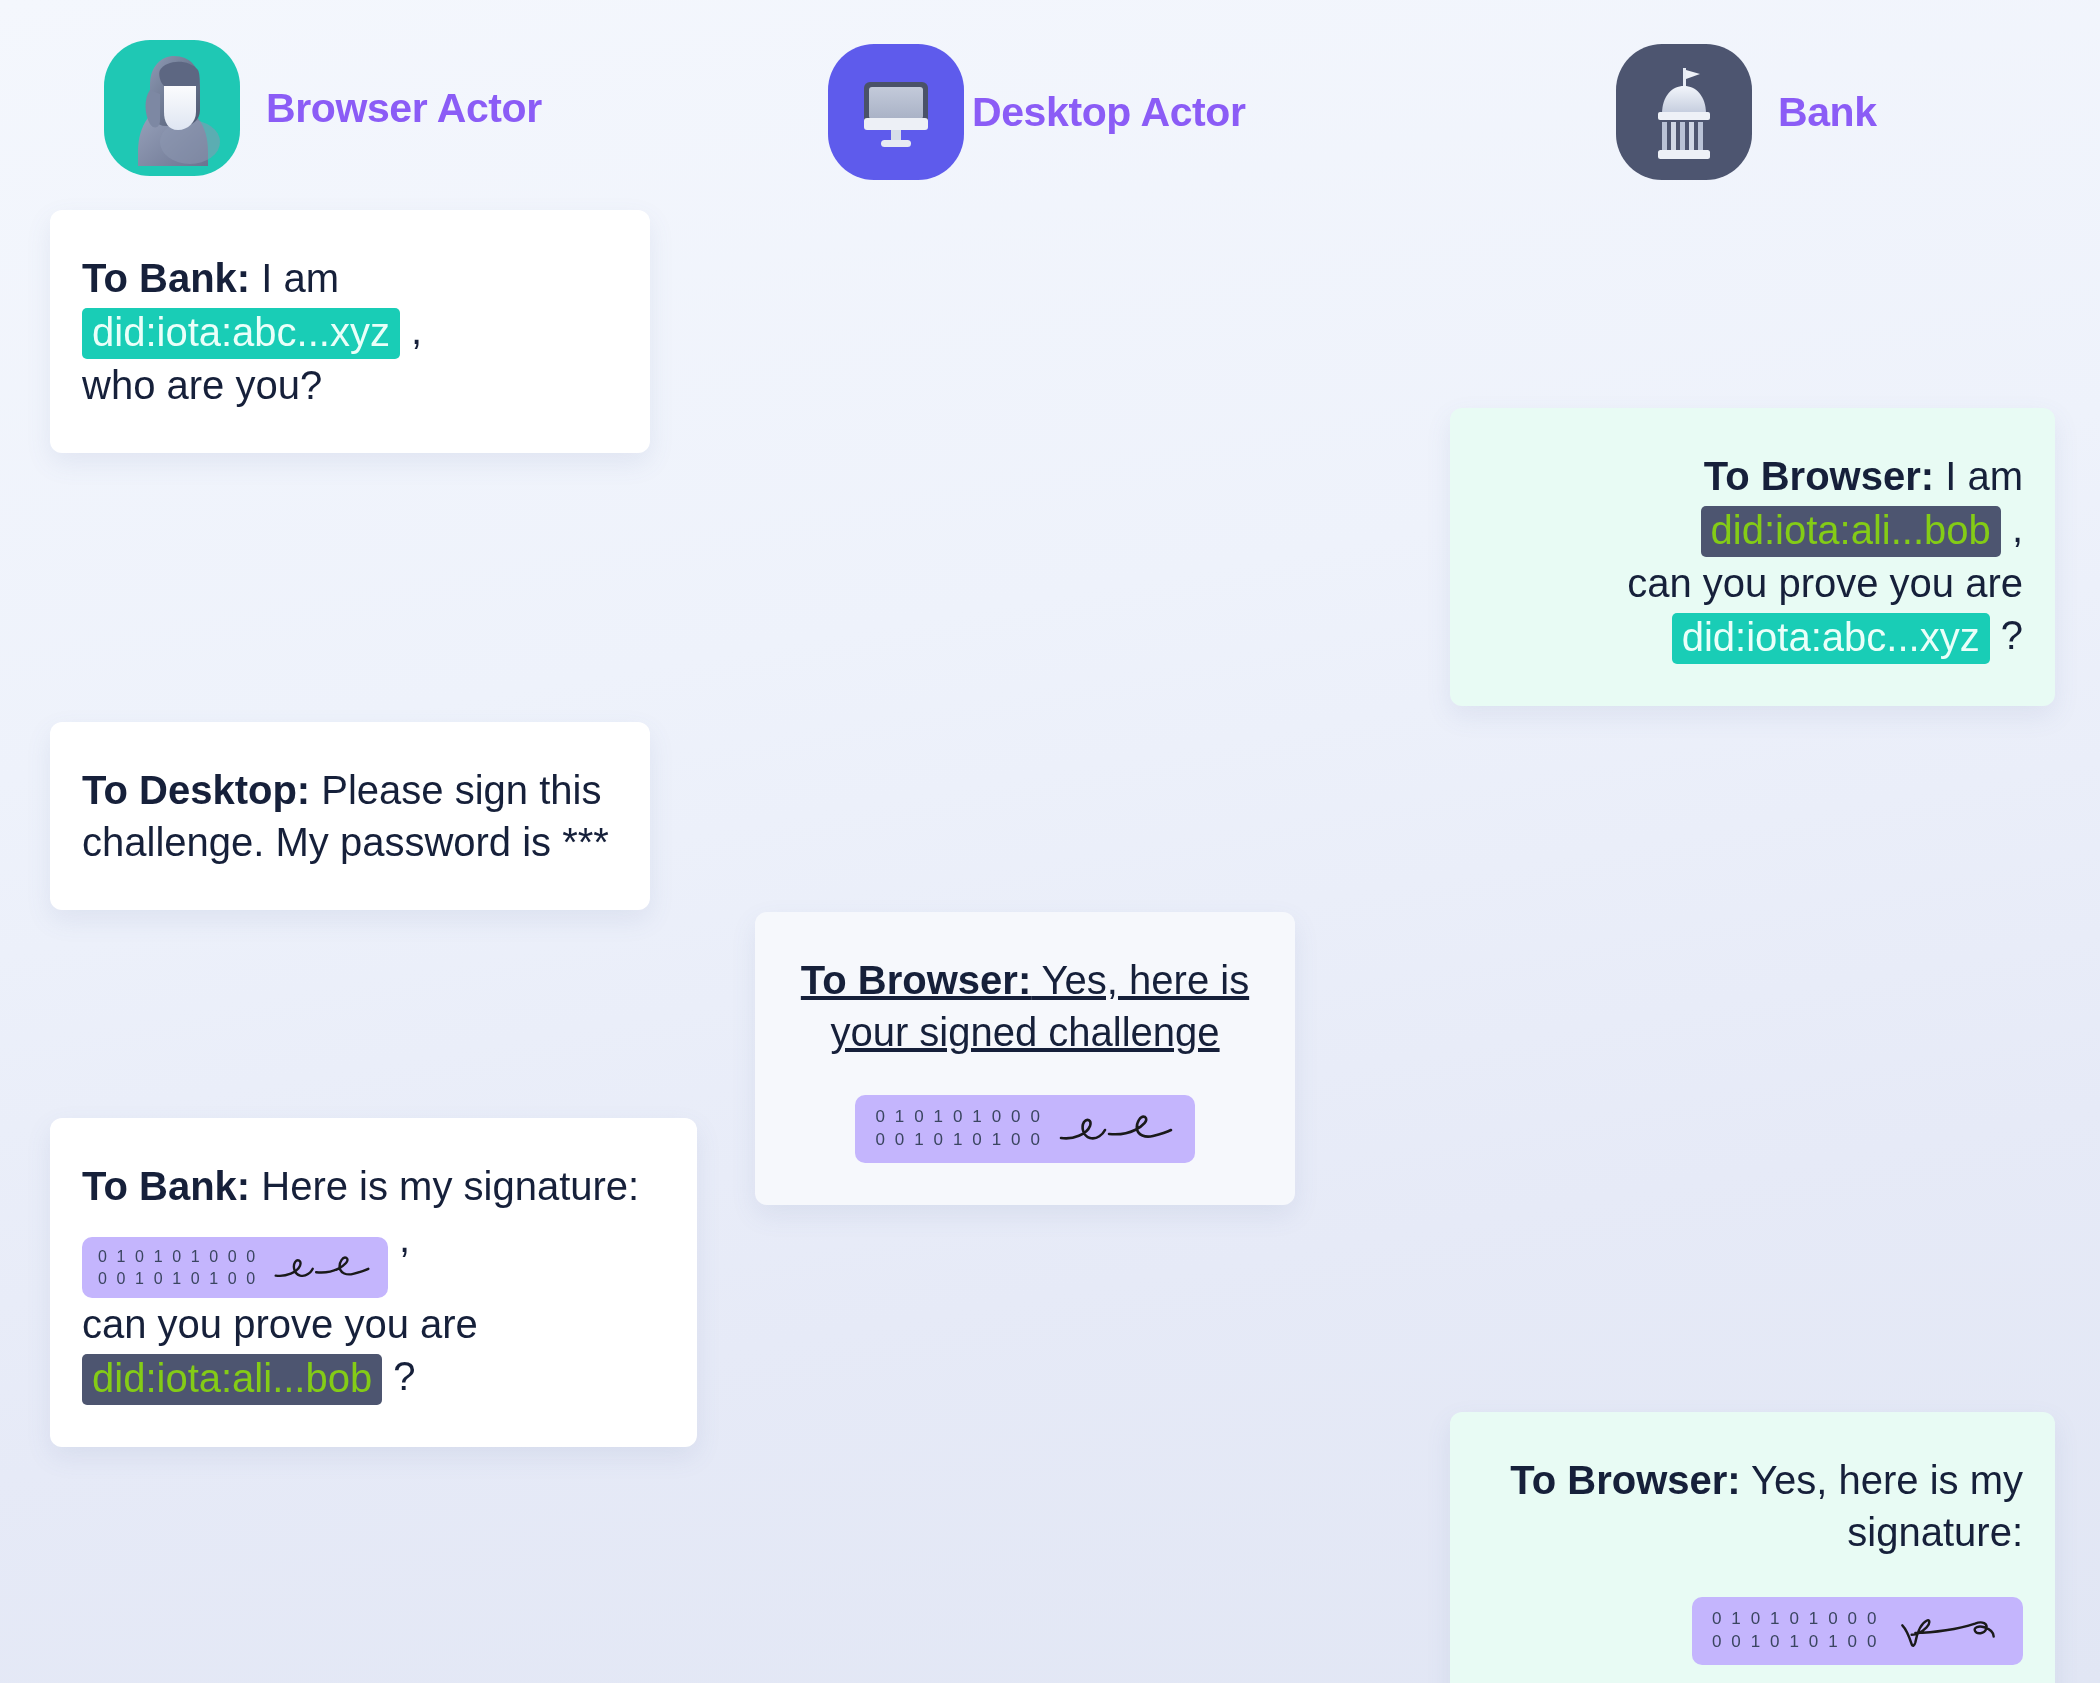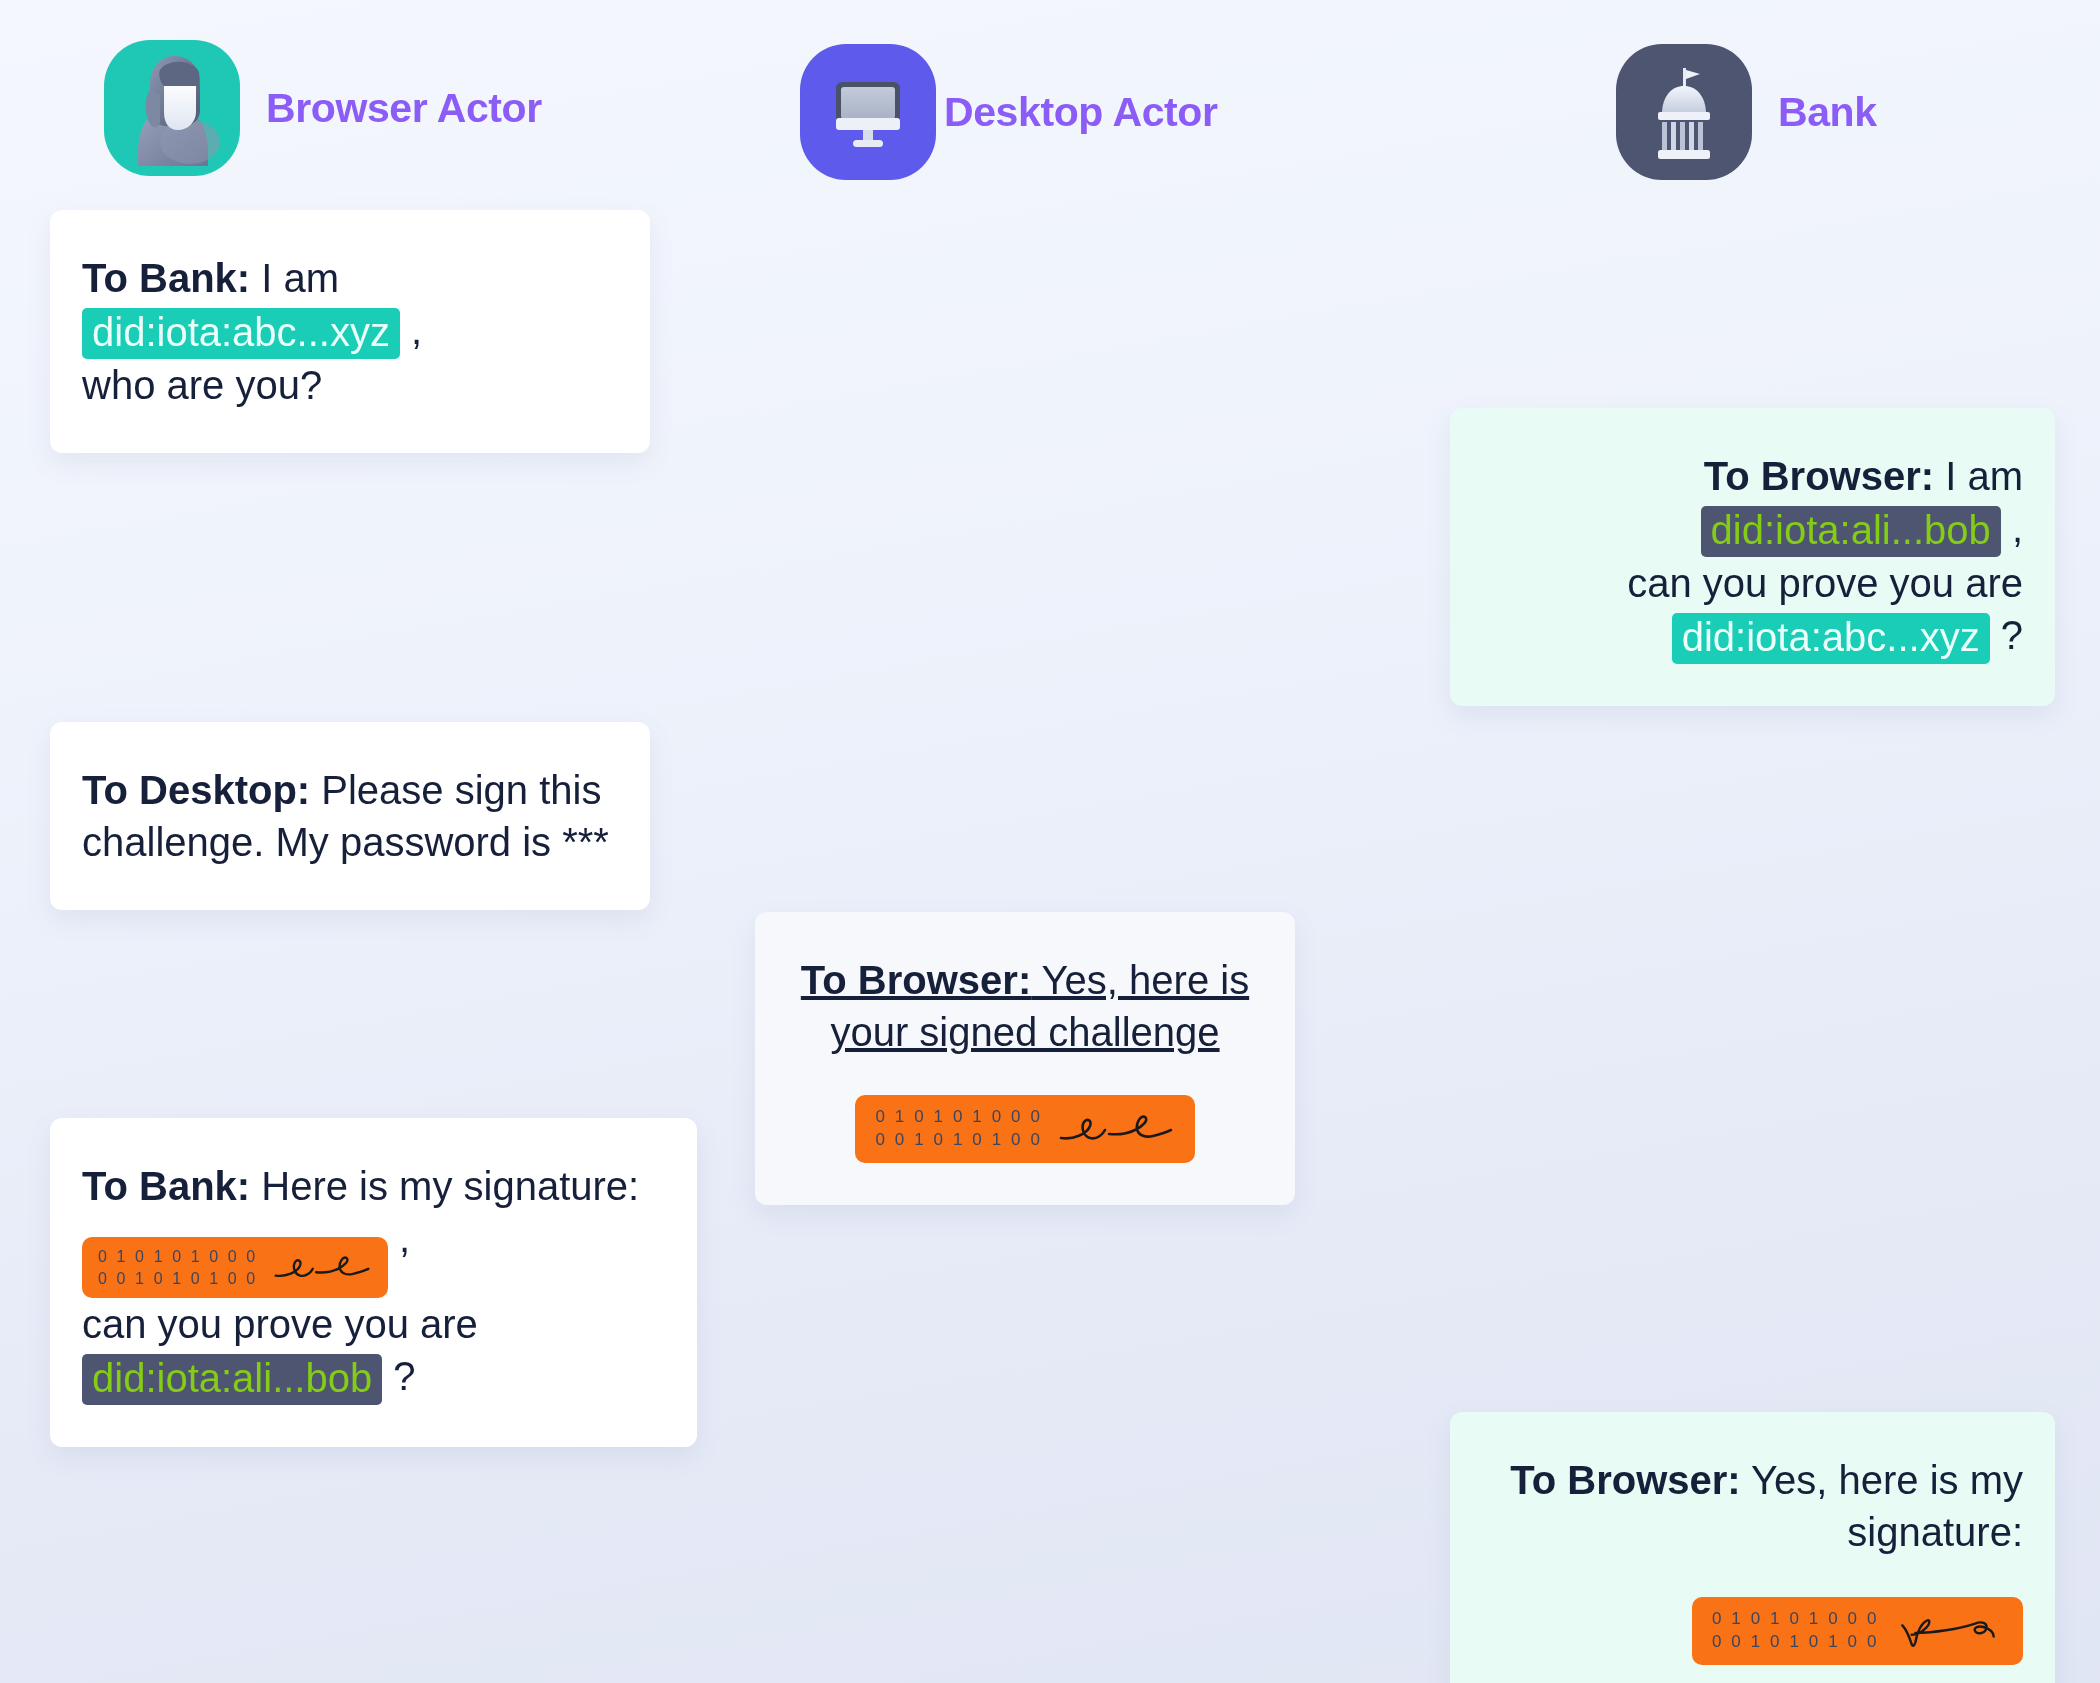--- a/index.html
+++ b/index.html
@@ -35,21 +35,21 @@
     flex: 0 0 auto;
   }
   .actor-label {
     font-size: 41px;
     font-weight: bold;
     color: #8b5cf6;
     letter-spacing: -0.4px;
     white-space: nowrap;
   }
   #actor-browser { left: 104px; top: 40px; }
-  #actor-desktop { left: 800px; top: 44px; gap: 8px; }
+  #actor-desktop { left: 828px; top: 44px; gap: 8px; }
   #actor-bank    { left: 1616px; top: 44px; }
 
   .av-browser { background: #1fc8b4; }
   .av-desktop { background: #5e5bec; }
   .av-bank    { background: #4d5570; }
 
   
   .bubble {
     position: absolute;
     border-radius: 12px;
@@ -87,21 +87,21 @@
   .did .pfx { font-weight: normal; }
   .did .sfx { font-weight: normal; }
   .did-teal { background: #19cdb6; color: #eafff9; }
   .did-slate { background: #4d5570; color: #84cc16; }
 
   
   .sigchip {
     display: inline-flex;
     align-items: center;
     gap: 14px;
-    background: #f97316;
+    background: #c4b5fd;
     border-radius: 10px;
     padding: 9px 16px;
     vertical-align: -10px;
   }
   .sigchip .bits {
     font-family: "Liberation Sans", sans-serif;
     font-size: 16px;
     line-height: 1.35;
     letter-spacing: 2.6px;
     color: #3a4560;

